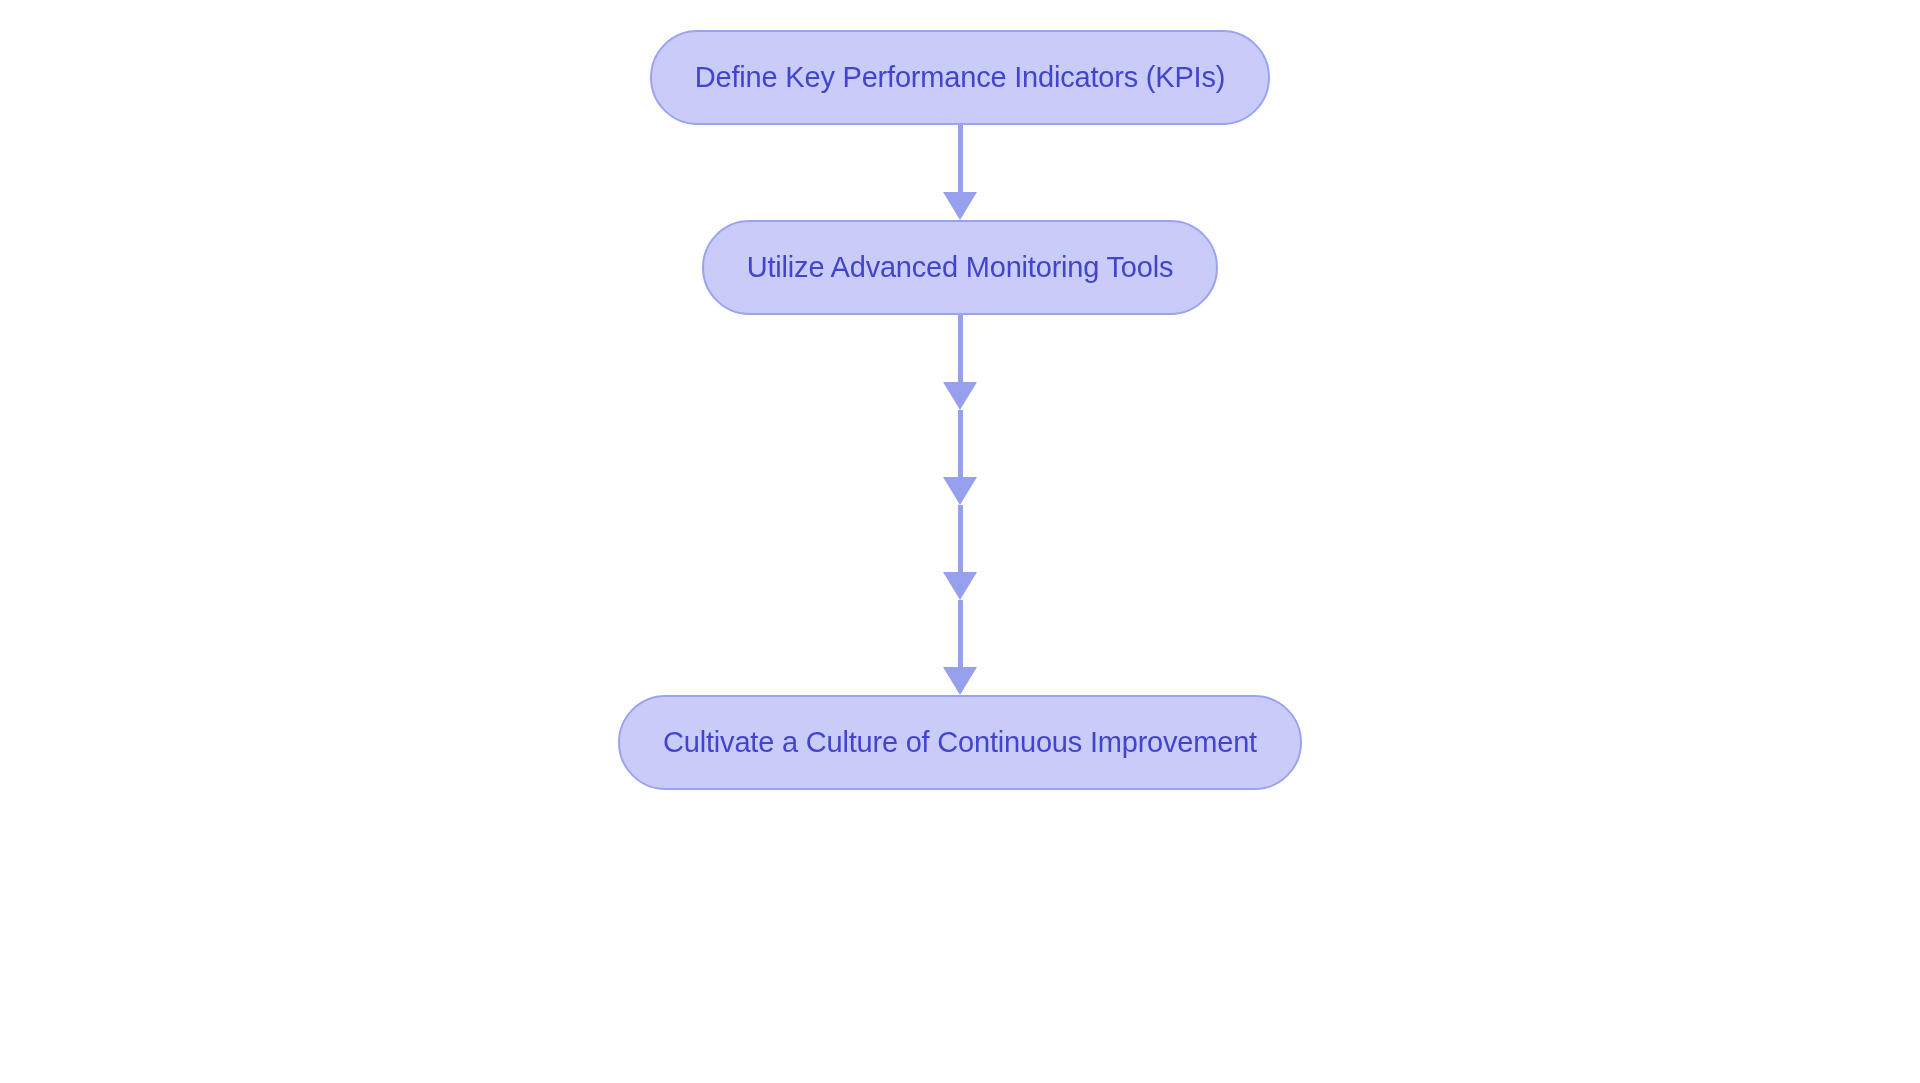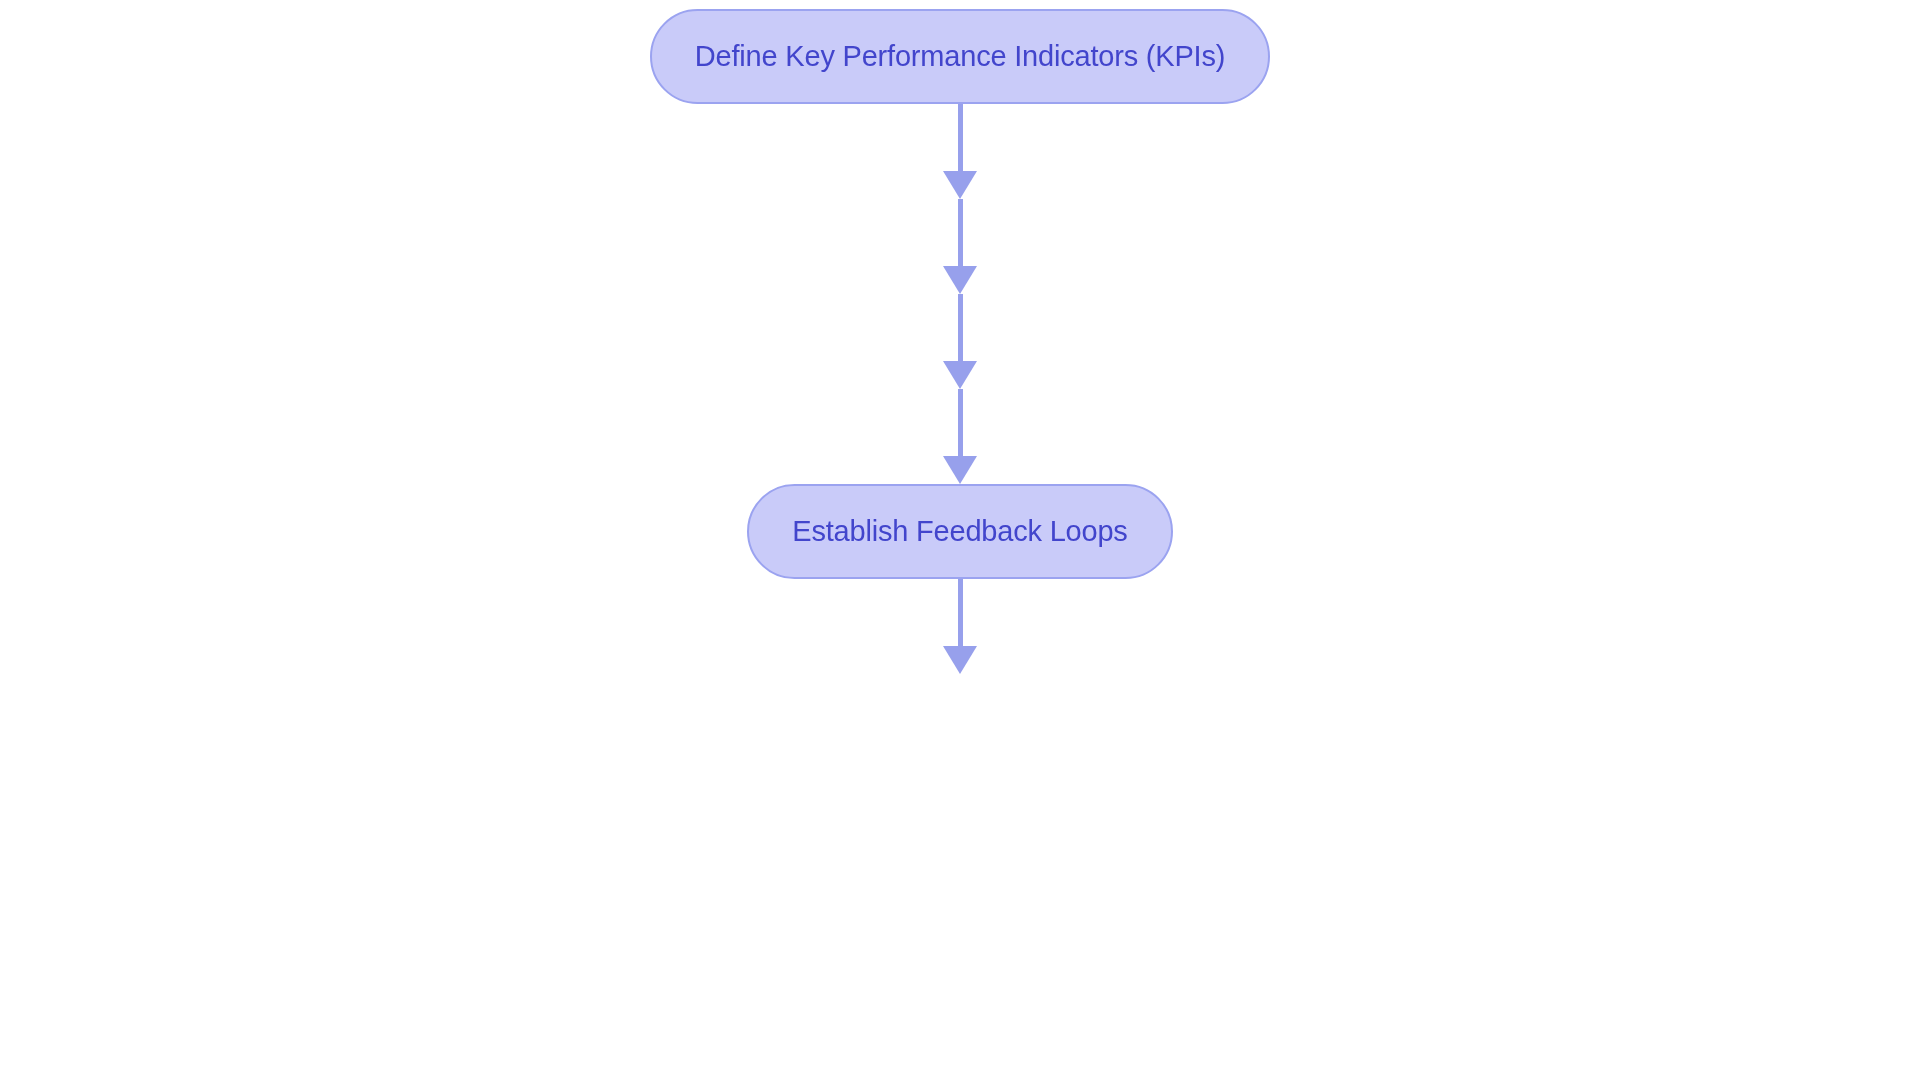--- a/index.html
+++ b/index.html
@@ -13,21 +13,21 @@
   html, body {
     width: 1920px;
     height: 1083px;
     background: var(--bg);
     overflow: hidden;
     font-family: "Liberation Sans", "DejaVu Sans", sans-serif;
   }
   .canvas {
     width: 1920px;
     height: 1083px;
-    padding-top: 9px;
+    padding-top: 30px;
     display: flex;
     flex-direction: column;
     align-items: center;
   }
   .node {
     height: 95px;
     min-height: 95px;
     border-radius: 48px;
     background: var(--node-fill);
     border: 2px solid var(--node-border);
@@ -69,41 +69,44 @@
 
   <div class="node">
     <span class="node-label">Define Key Performance Indicators (KPIs)</span>
   </div>
 
   <div class="connector">
     <div class="stem"></div>
     <div class="head"></div>
   </div>
 
+  <div class="node">
+    <span class="node-label">Utilize Advanced Monitoring Tools</span>
+  </div>
+
+  <div class="connector">
+    <div class="stem"></div>
+    <div class="head"></div>
+  </div>
+
 
   <div class="connector">
     <div class="stem"></div>
     <div class="head"></div>
   </div>
 
 
   <div class="connector">
     <div class="stem"></div>
     <div class="head"></div>
   </div>
 
 
   <div class="connector">
     <div class="stem"></div>
     <div class="head"></div>
   </div>
 
   <div class="node">
-    <span class="node-label">Establish Feedback Loops</span>
+    <span class="node-label">Cultivate a Culture of Continuous Improvement</span>
   </div>
-
-  <div class="connector">
-    <div class="stem"></div>
-    <div class="head"></div>
-  </div>
-
 
 </div>
 
 </body></html>

